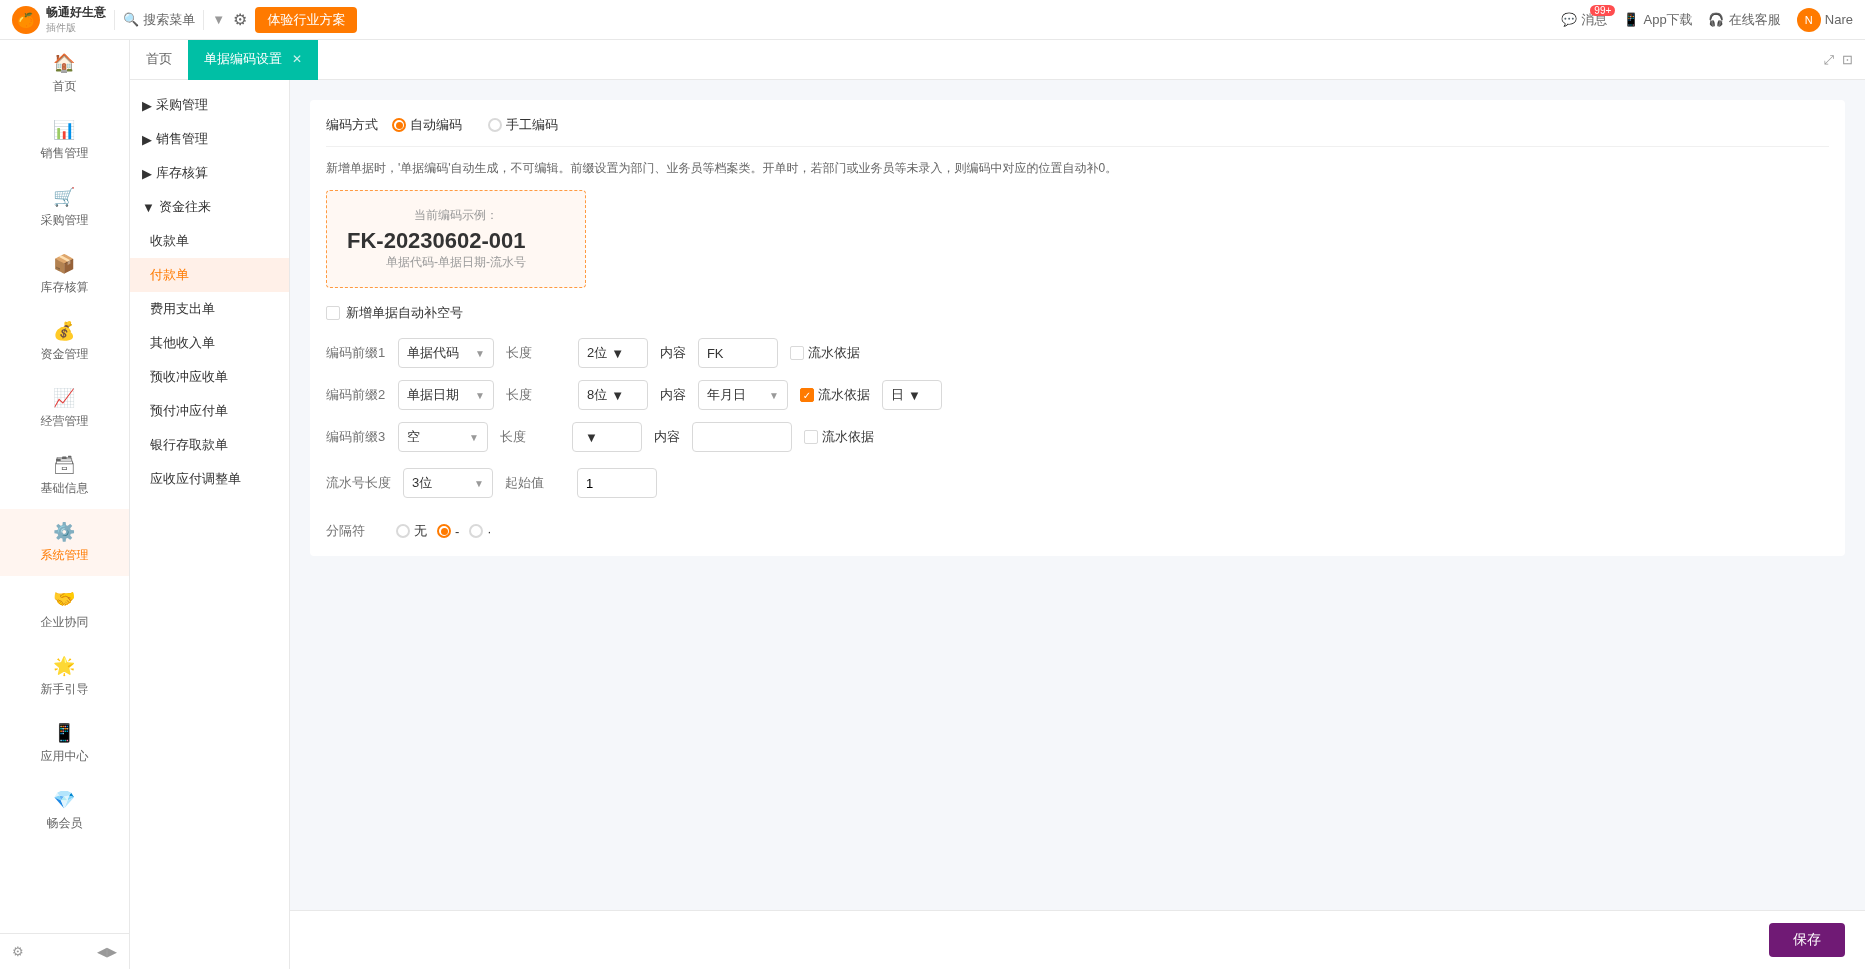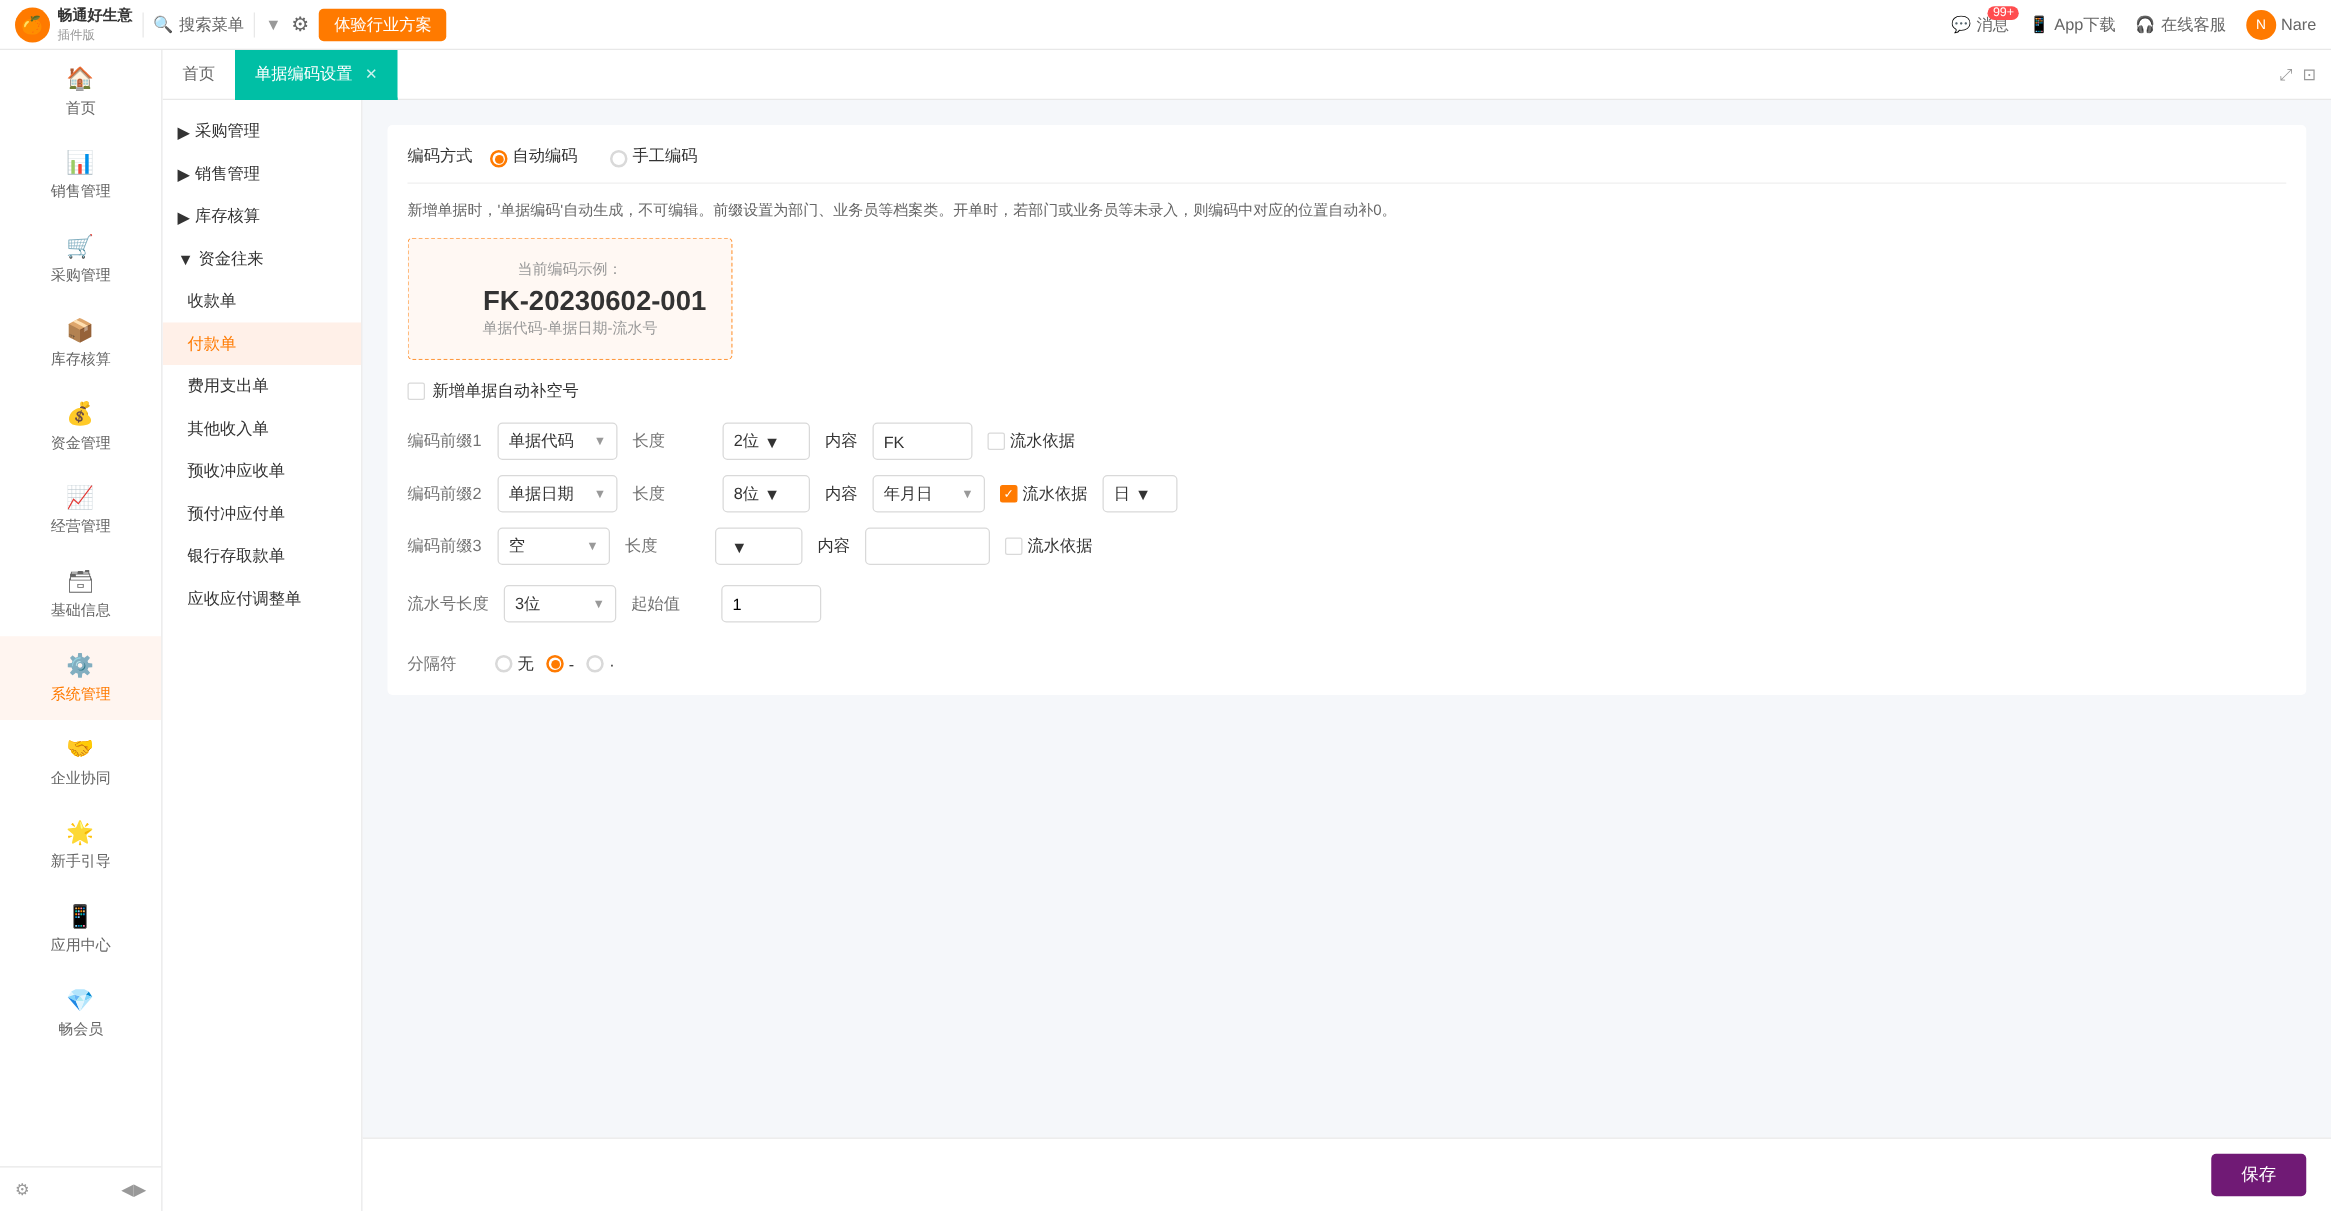--- a/index.html
+++ b/index.html
@@ -100,40 +100,40 @@
 
     
     .coding-card { background: #fff; border-radius: 4px; padding: 16px; }
 
     .encode-method-row {
       display: flex; align-items: center; gap: 0; margin-bottom: 12px;
       border-bottom: 1px solid #f0f0f0; padding-bottom: 12px;
     }
     .encode-method-label { color: #333; font-size: 13px; }
     .radio-group { display: flex; align-items: center; gap: 12px; }
-    .radio-item { display: flex; align-items: flex-end; gap: 4px; cursor: pointer; font-size: 13px; padding-left: 14px; }
+    .radio-item { display: flex; align-items: center; gap: 4px; cursor: pointer; font-size: 13px; padding-left: 14px; }
     .radio-circle {
       width: 14px; height: 14px; border-radius: 50%; border: 2px solid #d9d9d9;
       display: flex; align-items: center; justify-content: center;
     }
     .radio-circle.checked { border-color: #ff7a00; }
     .radio-circle.checked::after { content: ''; width: 7px; height: 7px; border-radius: 50%; background: #ff7a00; }
 
     .tip-text { font-size: 12px; color: #666; margin-bottom: 12px; line-height: 1.6; }
 
     .example-box {
       border: 1px dashed #ff9a40;
       background: #fff8f3;
       border-radius: 4px;
       padding: 16px 20px;
       display: inline-block;
       margin-bottom: 16px;
       min-width: 260px;
     }
-    .example-code { font-size: 22px; font-weight: 700; color: #333; text-align: right; }
+    .example-code { font-size: 22px; font-weight: 700; color: #333; text-align: left; }
     .example-desc { font-size: 12px; color: #999; text-align: center; margin-top: 0; }
 
     .new-auto-fill { display: flex; align-items: center; gap: 6px; margin-bottom: 16px; font-size: 13px; color: #333; }
 
     
     .form-section { display: flex; flex-direction: column; gap: 12px; }
     .form-row { display: flex; align-items: center; gap: 12px; flex-wrap: wrap; }
     .form-label { color: #737373; font-size: 13px; min-width: 60px; }
     .select-box {
       border: 1px solid #d9d9d9; border-radius: 4px; padding: 4px 8px;

